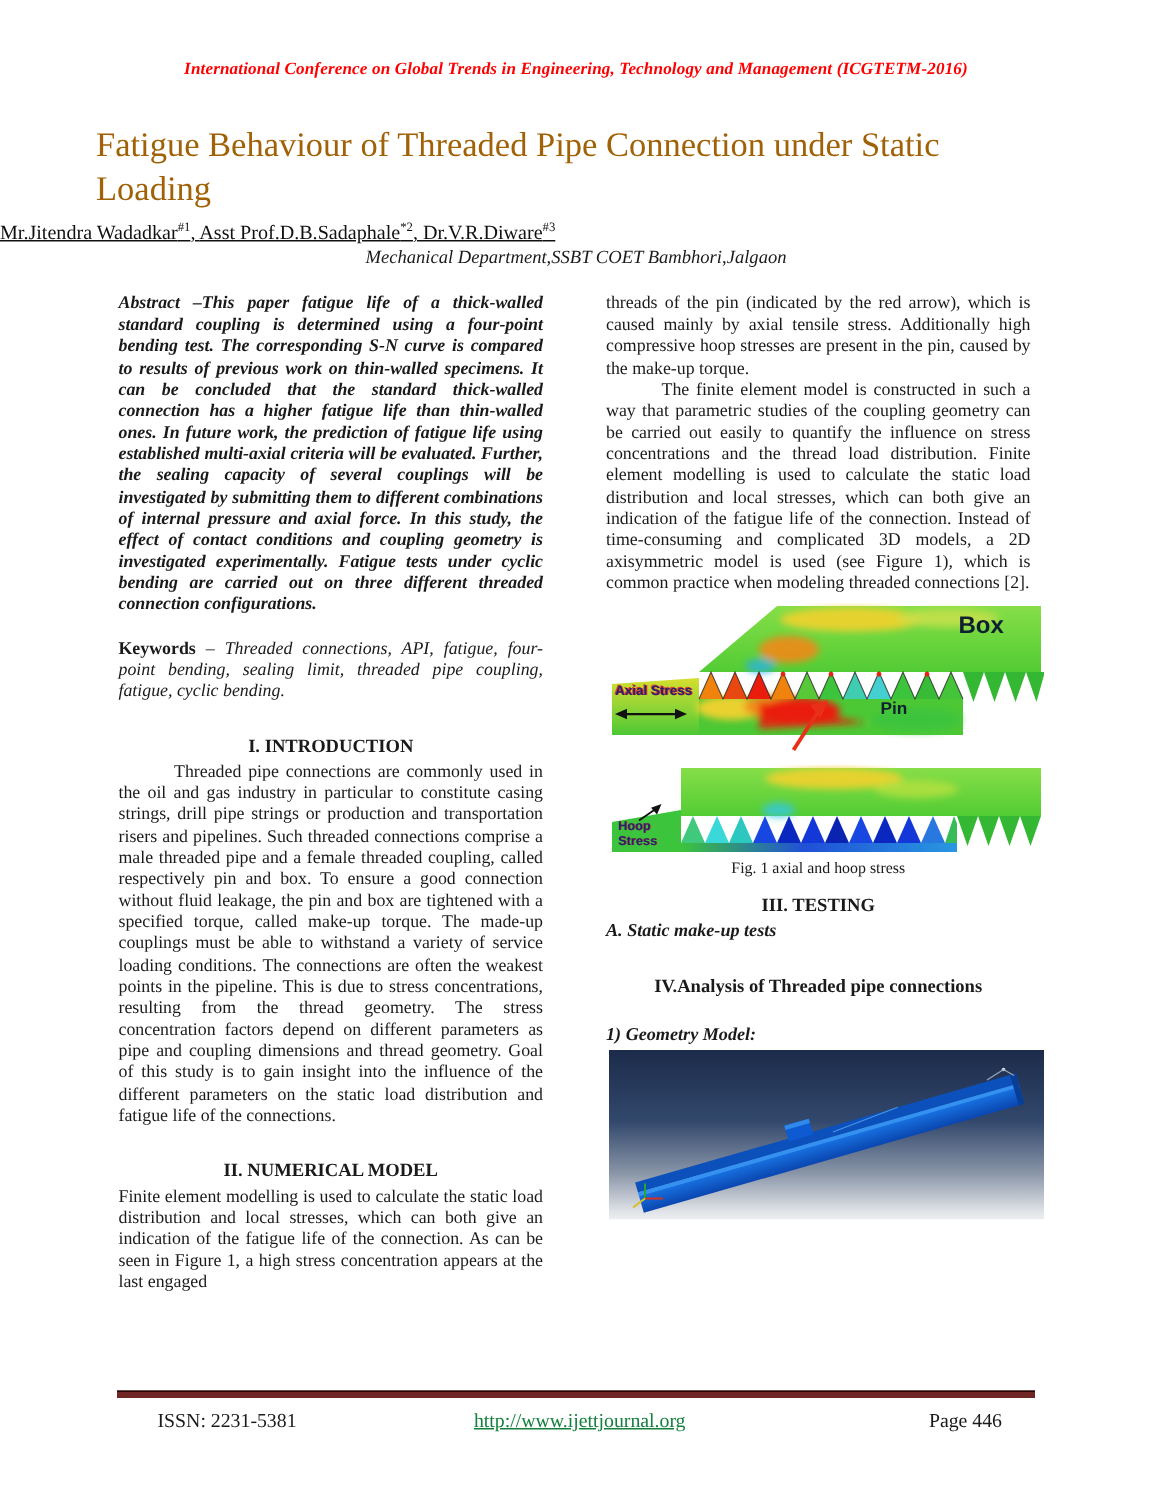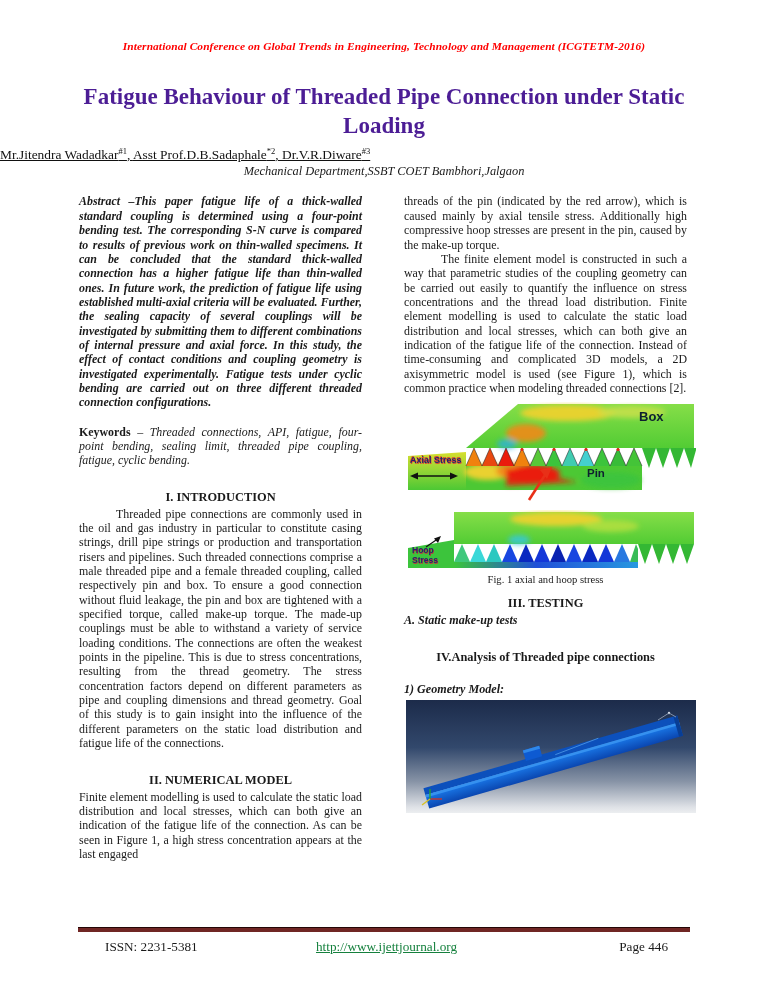--- a/index.html
+++ b/index.html
@@ -17,25 +17,24 @@
     text-align:center;
     font-size:11.4px;
     font-weight:bold;
     font-style:italic;
     color:#ff0000;
     letter-spacing:0.1px;
   }
   .title{
     max-width:640px;
     margin:30px auto 0;
-    text-align:center;
     font-size:23px;
     line-height:29px;
-    font-weight:bold;
-    color:#4c1d95;
+    font-weight:normal;
+    color:#a16207;
   }
   .authors{
     margin-top:6px;
     font-size:13.4px;
     color:#111;
     text-decoration:underline;
   }
   .authors sup{font-size:8.5px;}
   .affiliation{
     margin-top:1px;
@@ -75,21 +74,21 @@
     position:absolute;
     font-family:"Liberation Sans","DejaVu Sans",sans-serif;
     font-weight:bold;
     color:#0e2030;
     white-space:nowrap;
   }
   .lbl-axial{
     left:4px;top:53px;font-size:9px;color:#23236b;
     text-shadow:0.6px 0.6px 0 #e04030,-0.6px -0.6px 0 #e04030;
   }
-  .lbl-box{left:233px;top:7px;font-size:13px;}
+  .lbl-box{left:233px;top:7px;font-size:16px;}
   .lbl-pin{left:181px;top:65px;font-size:11.5px;}
   .lbl-hoop{
     left:6px;top:36px;font-size:8.5px;line-height:9.5px;
     color:#23236b;white-space:normal;width:32px;
     text-shadow:0.5px 0.5px 0 #c03838;
   }
   .fig-caption{
     margin-top:5px;
     text-align:center;
     font-size:10.6px;

